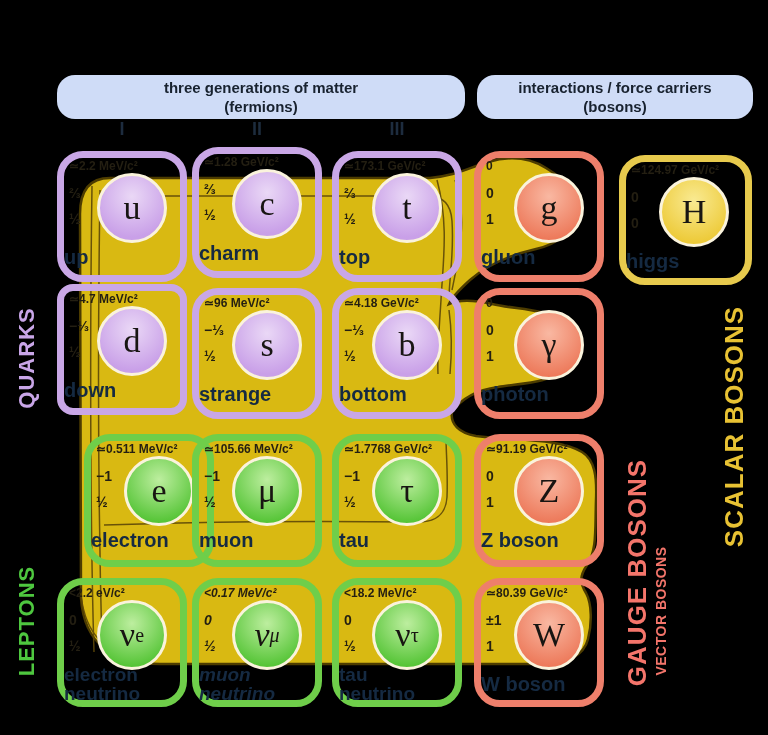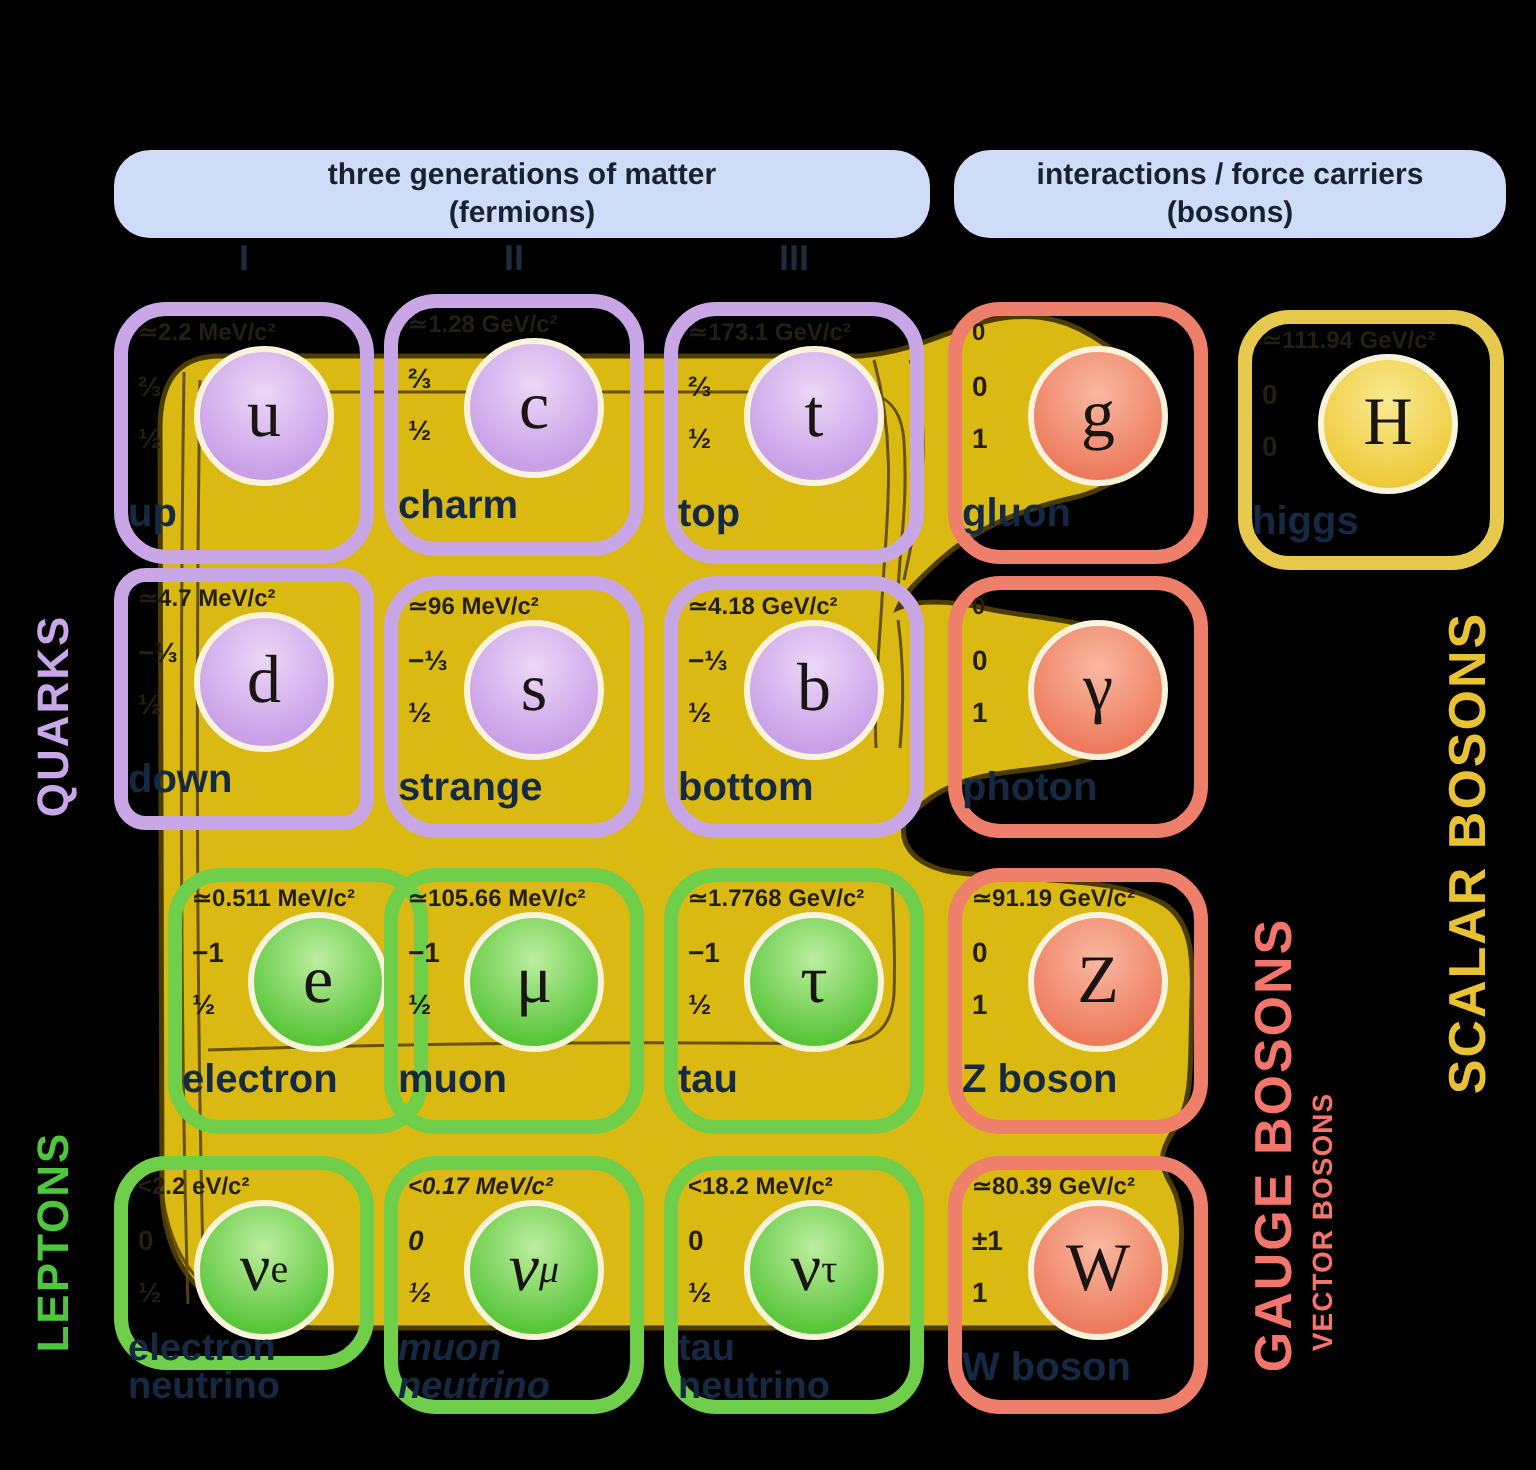--- a/index.html
+++ b/index.html
@@ -159,21 +159,21 @@
   </div>
   <div class="cell lepton" style="left:332px;top:434px;height:133px;">
     <div class="mass">≃1.7768 GeV/c²</div>
     <div class="charge">−1</div>
     <div class="spin">½</div>
     <div class="circle">
         <span>τ</span>
       </div>
     <div class="pname">tau</div>
   </div>
-  <div class="cell lepton" style="left:57px;top:578px;height:107px;">
+  <div class="cell lepton" style="left:57px;top:578px;height:129px;">
     <div class="mass">&lt;2.2 eV/c²</div>
     <div class="charge">0</div>
     <div class="spin">½</div>
     <div class="circle">
         <span>ν</span>
         <sub>e</sub>
       </div>
     <div class="pname small">electron
 neutrino</div>
   </div>
@@ -231,21 +231,21 @@
     <div class="mass">≃80.39 GeV/c²</div>
     <div class="charge">±1</div>
     <div class="spin">1</div>
     <div class="circle">
         <span>W</span>
       </div>
     <div class="pname">W boson</div>
   </div>
 
   <div class="cell scalar" style="left:619px;top:155px;width:133px;height:130px;">
-    <div class="mass">≃111.94 GeV/c²</div>
+    <div class="mass">≃124.97 GeV/c²</div>
     <div class="charge">0</div>
     <div class="spin">0</div>
     <div class="circle">
         <span>H</span>
       </div>
     <div class="pname">higgs</div>
   </div>
 
 </div>
 

